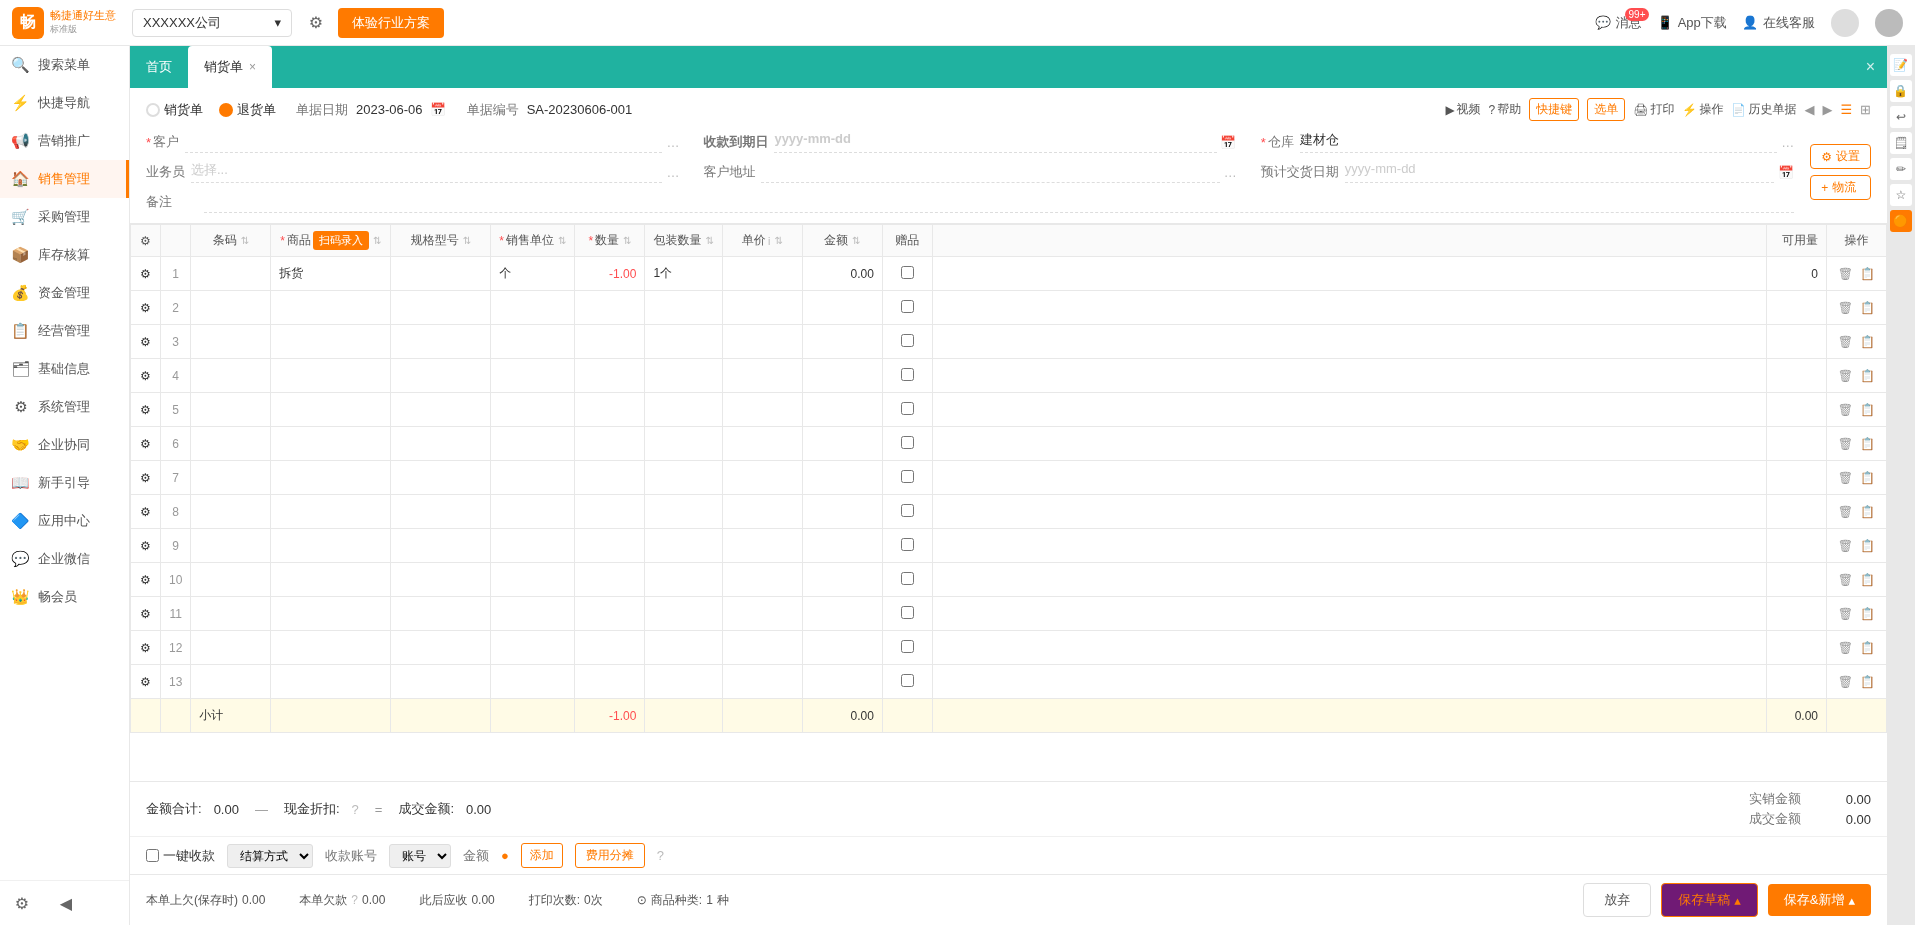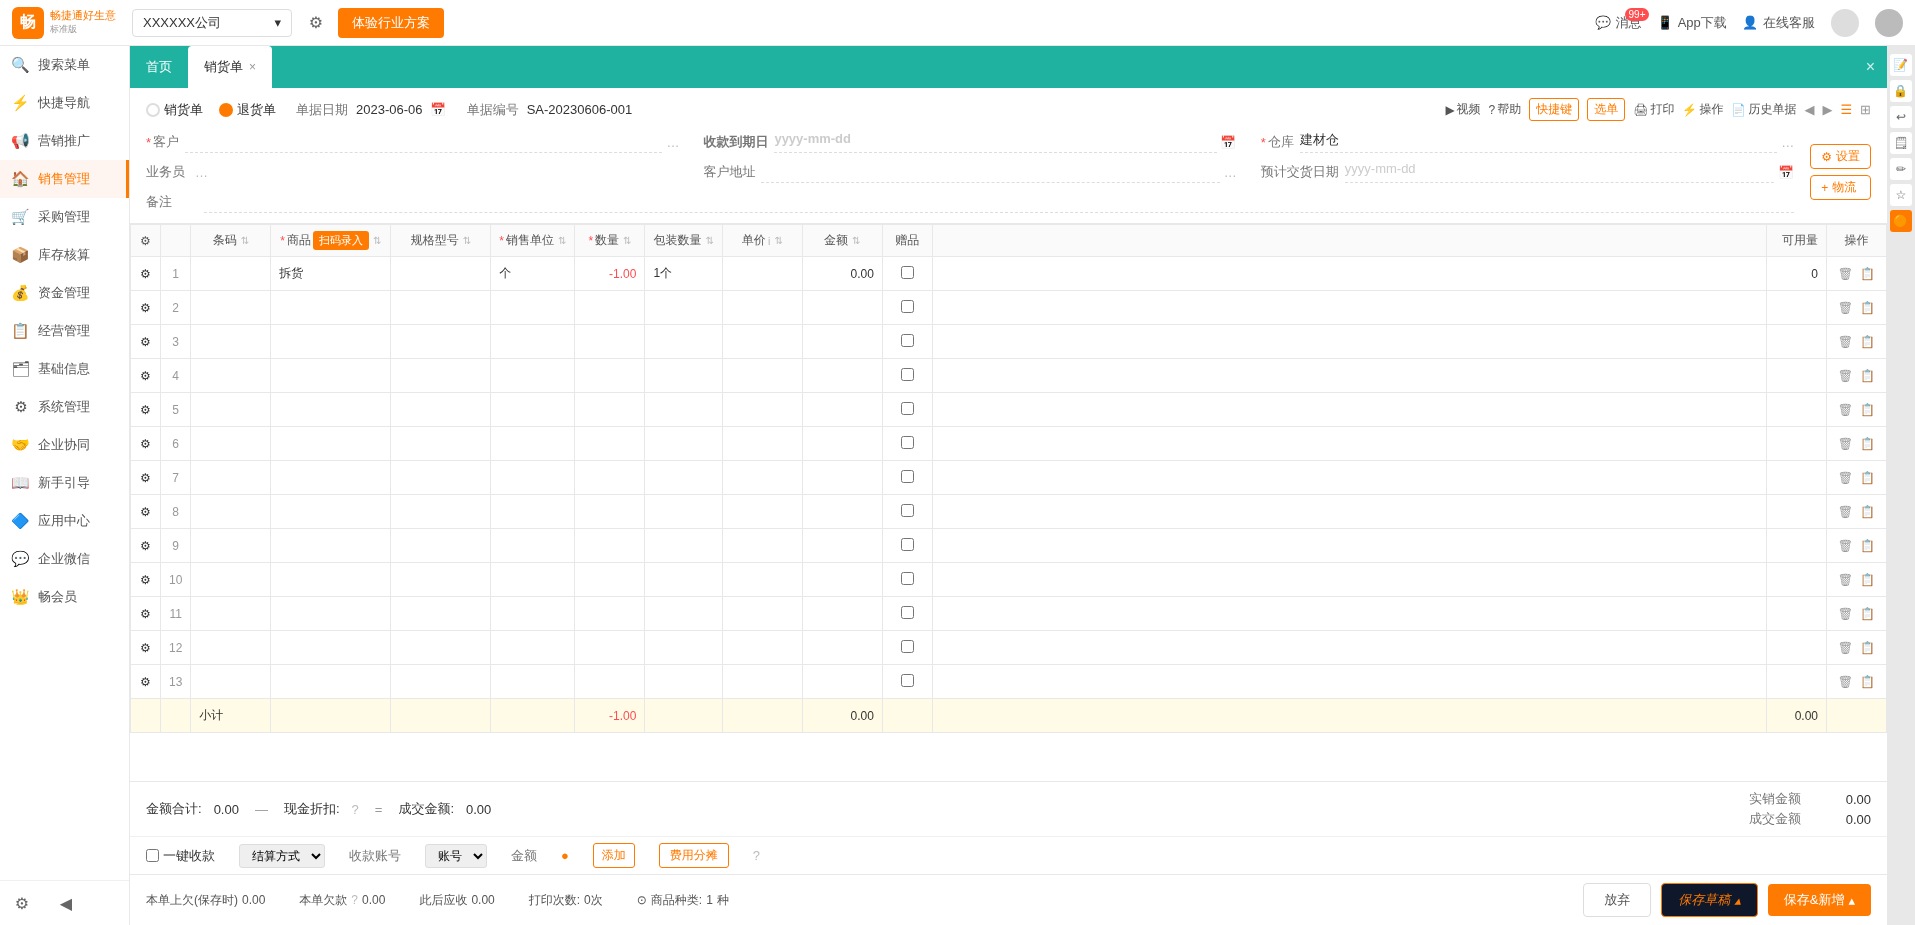--- a/index.html
+++ b/index.html
@@ -75,32 +75,32 @@
     .scan-btn { background: #ff7a00; color: white; border: none; border-radius: 3px; padding: 2px 6px; font-size: 11px; cursor: pointer; }
     .sort-icon { color: #bbb; font-size: 10px; margin-left: 2px; cursor: pointer; }
     .settings-col { width: 30px; text-align: center; cursor: pointer; }
     .subtotal-row td { background: #fffbe6; font-weight: 400; }
 
     
     .bottom-area { background: #fff; border-top: 1px solid #e8e8e8; flex-shrink: 0; }
     .total-row { display: flex; align-items: center; padding: 8px 16px; gap: 12px; border-bottom: 1px solid #f0f0f0; }
     .dash { color: #999; margin: 0 4px; }
     .eq { color: #999; margin: 0 4px; }
-    .payment-row { display: flex; align-items: center; padding: 6px 16px; gap: 24px; }
+    .payment-row { display: flex; align-items: center; padding: 6px 16px; gap: 12px; }
     .checkbox-item { display: flex; align-items: center; gap: 4px; cursor: pointer; }
     .select-box { border: 1px solid #ddd; border-radius: 3px; padding: 3px 8px; font-size: 12px; }
     .add-btn-orange { color: #ff7a00; border: 1px solid #ff7a00; background: none; border-radius: 3px; padding: 3px 8px; cursor: pointer; font-size: 12px; }
     .expense-btn { background: none; border: 1px solid #ff7a00; color: #ff7a00; border-radius: 3px; padding: 3px 10px; cursor: pointer; font-size: 12px; }
 
     .footer-bar { display: flex; align-items: center; padding: 8px 16px; background: #fff; border-top: 1px solid #e8e8e8; gap: 34px; }
     .footer-stat { font-size: 12px; color: #555; display: flex; align-items: center; gap: 4px; }
     .footer-stat-value { font-weight: 500; }
     .footer-actions { margin-left: auto; display: flex; align-items: center; gap: 10px; }
     .btn-abandon { border: 1px solid #ddd; background: #fff; color: #555; border-radius: 4px; padding: 7px 20px; cursor: pointer; font-size: 13px; }
-    .btn-save-draft { border: 1px solid #ff7a00; background: #0f172a; color: #ff7a00; border-radius: 4px; padding: 7px 16px; cursor: pointer; font-size: 13px; display: flex; align-items: center; gap: 4px; font-style: italic; }
+    .btn-save-draft { border: 1px solid #ff7a00; background: #701a75; color: #ff7a00; border-radius: 4px; padding: 7px 16px; cursor: pointer; font-size: 13px; display: flex; align-items: center; gap: 4px; }
     .btn-save-new { background: #ff7a00; color: #fff; border: none; border-radius: 4px; padding: 7px 16px; cursor: pointer; font-size: 13px; display: flex; align-items: center; gap: 4px; }
     .product-count { font-size: 12px; color: #555; }
 
     .right-panel { width: 28px; background: #e8e8e8; display: flex; flex-direction: column; align-items: center; padding-top: 8px; gap: 4px; flex-shrink: 0; }
     .right-panel-btn { width: 22px; height: 22px; background: #fff; border-radius: 3px; display: flex; align-items: center; justify-content: center; cursor: pointer; font-size: 12px; color: #666; }
     .right-panel-btn.orange { background: #ff7a00; color: #fff; }
     .amount-row { display: flex; gap: 10px; align-items: center; font-size: 13px; }
     .amount-label { color: #777; }
     .amount-value { color: #333; min-width: 60px; text-align: right; }
 
@@ -303,20 +303,23 @@
                   <div style="flex:1; border-bottom:1px dashed #ddd; min-height:22px;">
                     <span>建材仓</span>
                   </div>
                   <span style="color:#bbb; margin-left:4px;">…</span>
                 </div>
               </div>
 
               <div style="display:flex; align-items:center; margin-bottom:8px;">
                 <div style="flex:1; display:flex; align-items:center; min-width:0;">
                   <span style="color:#777; white-space:nowrap; margin-right:6px;">业务员</span>
+                  <div style="flex:1; border-bottom:1px dashed #ddd; min-height:22px; color:#bbb;">
+                    <span style="color:#ccc;">选择...</span>
+                  </div>
                   <span style="color:#bbb; margin-left:4px;">…</span>
                 </div>
                 <div style="flex:1; display:flex; align-items:center; margin-left:24px; min-width:0;">
                   <span style="color:#777; white-space:nowrap; margin-right:6px;">客户地址</span>
                   <div style="flex:1; border-bottom:1px dashed #ddd; min-height:22px;"></div>
                   <span style="color:#bbb; margin-left:4px;">…</span>
                 </div>
                 <div style="flex:1; display:flex; align-items:center; margin-left:24px; min-width:0;">
                   <span style="color:#777; white-space:nowrap; margin-right:6px;">预计交货日期</span>
                   <div style="flex:1; border-bottom:1px dashed #ddd; min-height:22px; color:#bbb;">

